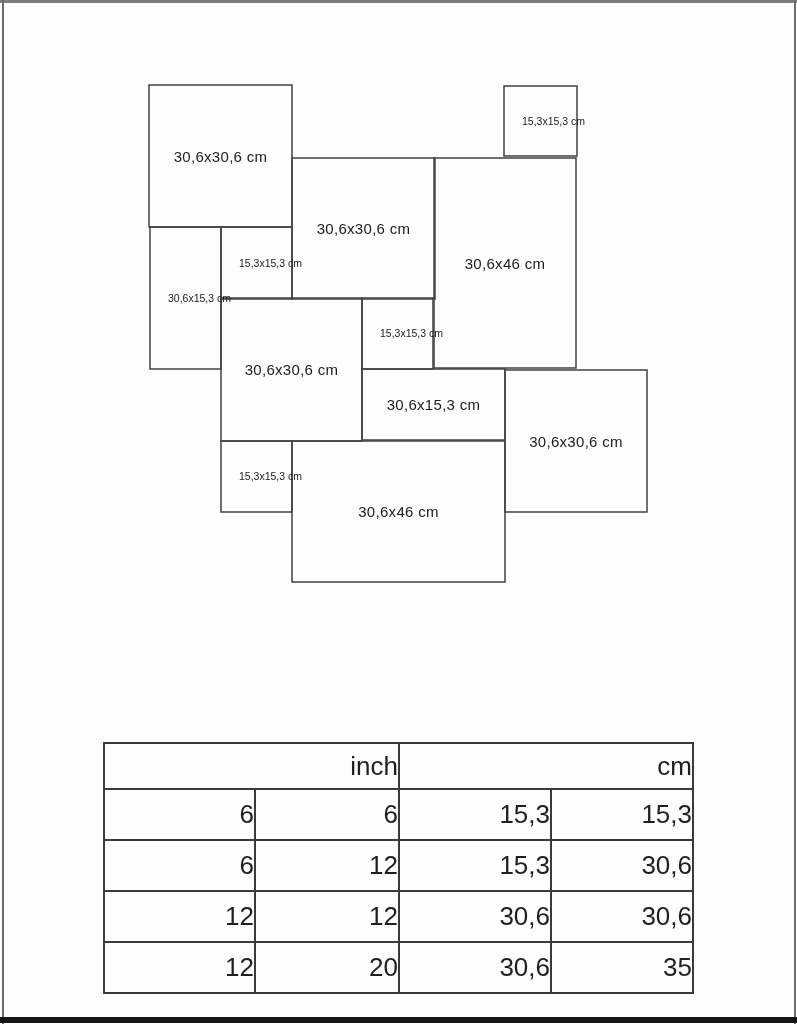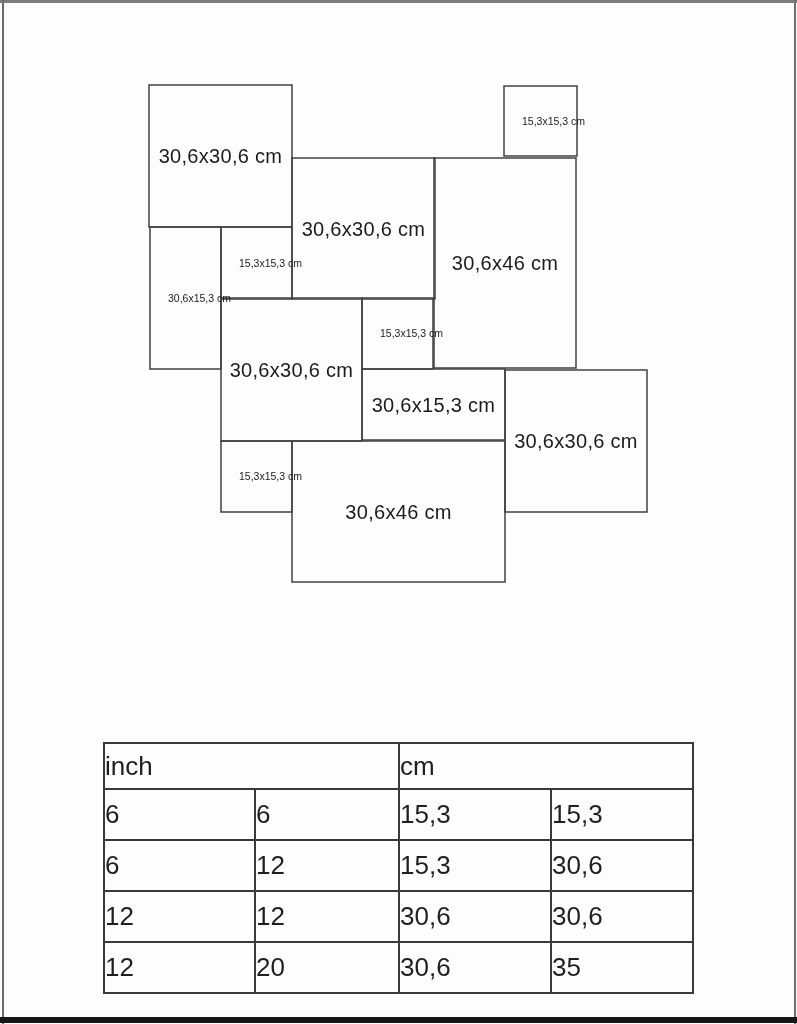--- a/index.html
+++ b/index.html
@@ -29,36 +29,36 @@
   .tile-label {
     position: absolute;
     display: flex;
     align-items: center;
     white-space: nowrap;
     line-height: 1;
     color: #1c1c1c;
   }
   .tile-label.center { justify-content: center; }
   .tile-label.left   { justify-content: flex-start; padding-left: 18px; }
-  .tile-label.large  { font-size: 20px; letter-spacing: 0.3px; }
+  .tile-label.large  { font-size: 15px; letter-spacing: 0.3px; }
   .tile-label.small  { font-size: 10.5px; }
 
   
   table.conv-table {
     position: absolute;
     left: 103px;
     top: 742px;
     border-collapse: collapse;
     table-layout: fixed;
     background: #fdfdfd;
   }
   table.conv-table th,
   table.conv-table td {
     border: 2px solid #3a3a3a;
-    text-align: left;
+    text-align: right;
     vertical-align: middle;
     font-weight: normal;
     font-size: 26px;
     color: #1f1f1f;
     padding: 0;
   }
   table.conv-table th { height: 44px; }
   table.conv-table td { height: 49px; }
 </style>
 </head>

